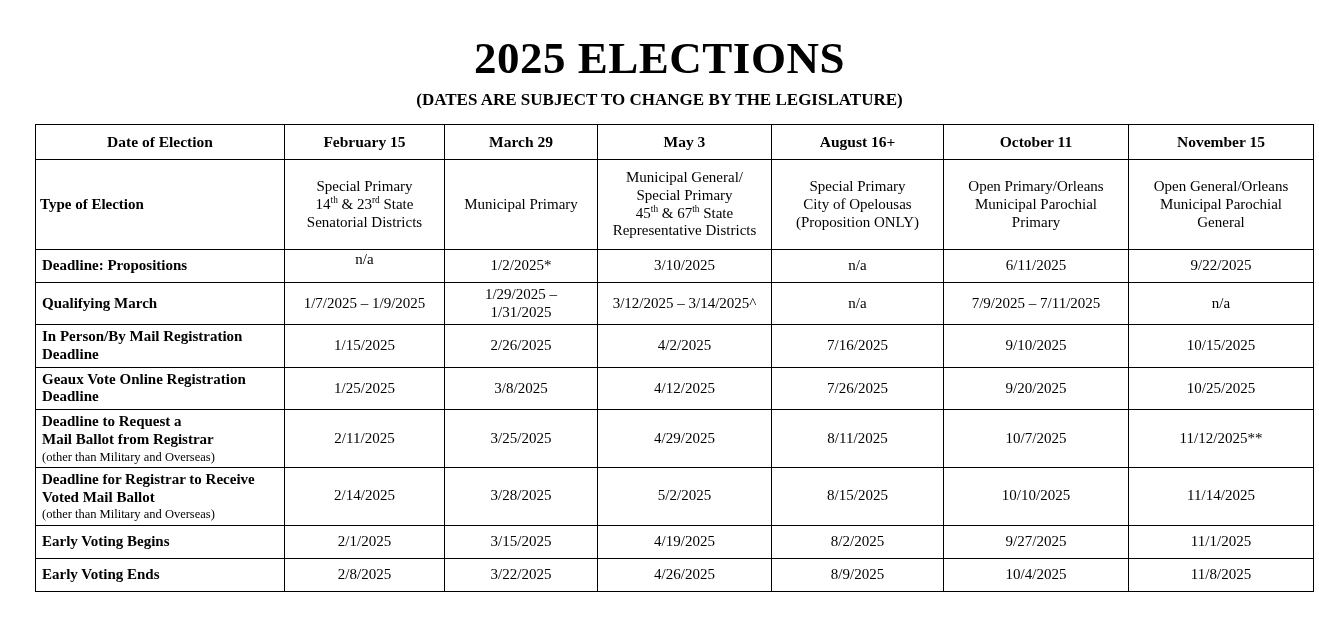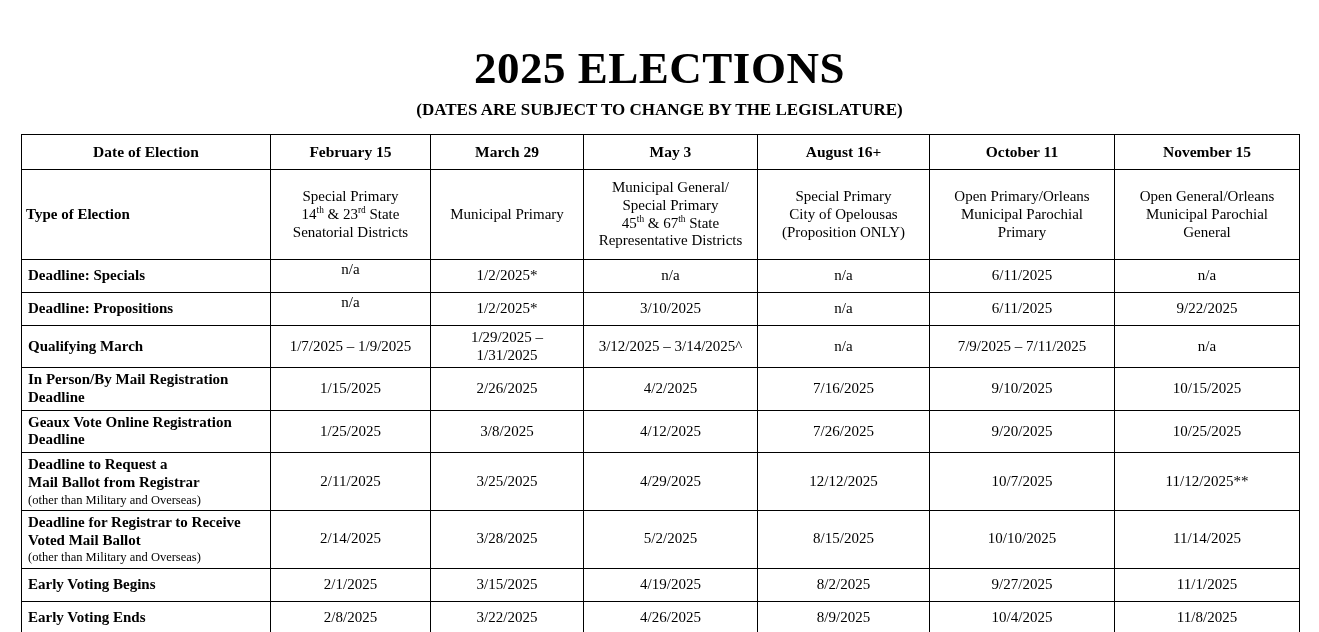--- a/index.html
+++ b/index.html
@@ -17,40 +17,39 @@
   .page {
     position: relative;
     width: 1319px;
     height: 632px;
   }
 
   
   .title-block {
     text-align: center;
     padding-top: 36px;
-    margin-top: 10px;
   }
   .main-title {
     font-size: 45px;
     font-weight: bold;
     letter-spacing: 0.5px;
     line-height: 1.0;
     margin: 0;
   }
   .sub-title {
     font-size: 17px;
     font-weight: bold;
     margin: 10px 0 0 0;
     line-height: 1.0;
   }
 
   
   .table-wrap {
     position: absolute;
-    left: 21px;
+    left: 35px;
     top: 124px;
     width: 1278px;
   }
   table.cal {
     border-collapse: collapse;
     width: 1278px;
     table-layout: fixed;
   }
   table.cal td {
     border: 1px solid #000000;
@@ -151,31 +150,20 @@
           <tr class="table-row tall typerow">
             <td class="rowlabel"><span style="white-space: pre-line; text-align: center;">Type of Election</span></td>
             <td class="data"><span class="multi">Special Primary<br>14<sup>th</sup> &amp; 23<sup>rd</sup> State<br>Senatorial Districts</span></td>
             <td class="data"><span class="multi">Municipal Primary</span></td>
             <td class="data"><span class="multi">Municipal General/<br>Special Primary<br>45<sup>th</sup> &amp; 67<sup>th</sup> State<br>Representative Districts</span></td>
             <td class="data"><span class="multi">Special Primary<br>City of Opelousas<br>(Proposition ONLY)</span></td>
             <td class="data"><span class="multi">Open Primary/Orleans<br>Municipal Parochial<br>Primary</span></td>
             <td class="data"><span class="multi">Open General/Orleans<br>Municipal Parochial<br>General</span></td>
           </tr>
           <tr class="table-row short">
-            <td class="rowlabel"><span style="white-space: pre-line;">Deadline:  Specials</span></td>
-            <td class="data">
-              <span class="multi na-raised">n/a</span>
-            </td>
-            <td class="data"><span class="multi">1/2/2025*</span></td>
-            <td class="data"><span class="multi">n/a</span></td>
-            <td class="data"><span class="multi">n/a</span></td>
-            <td class="data"><span class="multi">6/11/2025</span></td>
-            <td class="data"><span class="multi">n/a</span></td>
-          </tr>
-          <tr class="table-row short">
             <td class="rowlabel"><span style="white-space: pre-line;">Deadline:  Propositions</span></td>
             <td class="data">
               <span class="multi na-raised">n/a</span>
             </td>
             <td class="data"><span class="multi">1/2/2025*</span></td>
             <td class="data"><span class="multi">3/10/2025</span></td>
             <td class="data"><span class="multi">n/a</span></td>
             <td class="data"><span class="multi">6/11/2025</span></td>
             <td class="data"><span class="multi">9/22/2025</span></td>
           </tr>
@@ -207,21 +195,21 @@
             <td class="data"><span class="multi">7/26/2025</span></td>
             <td class="data"><span class="multi">9/20/2025</span></td>
             <td class="data"><span class="multi">10/25/2025</span></td>
           </tr>
           <tr class="table-row tall">
             <td class="rowlabel"><span style="white-space: pre-line;">Deadline to Request a
 Mail Ballot from Registrar</span><span class="sublabel">(other than Military and Overseas)</span></td>
             <td class="data"><span class="multi">2/11/2025</span></td>
             <td class="data"><span class="multi">3/25/2025</span></td>
             <td class="data"><span class="multi">4/29/2025</span></td>
-            <td class="data"><span class="multi">12/12/2025</span></td>
+            <td class="data"><span class="multi">8/11/2025</span></td>
             <td class="data"><span class="multi">10/7/2025</span></td>
             <td class="data"><span class="multi">11/12/2025**</span></td>
           </tr>
           <tr class="table-row tall">
             <td class="rowlabel"><span style="white-space: pre-line;">Deadline for Registrar  to Receive
 Voted Mail Ballot</span><span class="sublabel">(other than Military and Overseas)</span></td>
             <td class="data"><span class="multi">2/14/2025</span></td>
             <td class="data"><span class="multi">3/28/2025</span></td>
             <td class="data"><span class="multi">5/2/2025</span></td>
             <td class="data"><span class="multi">8/15/2025</span></td>

